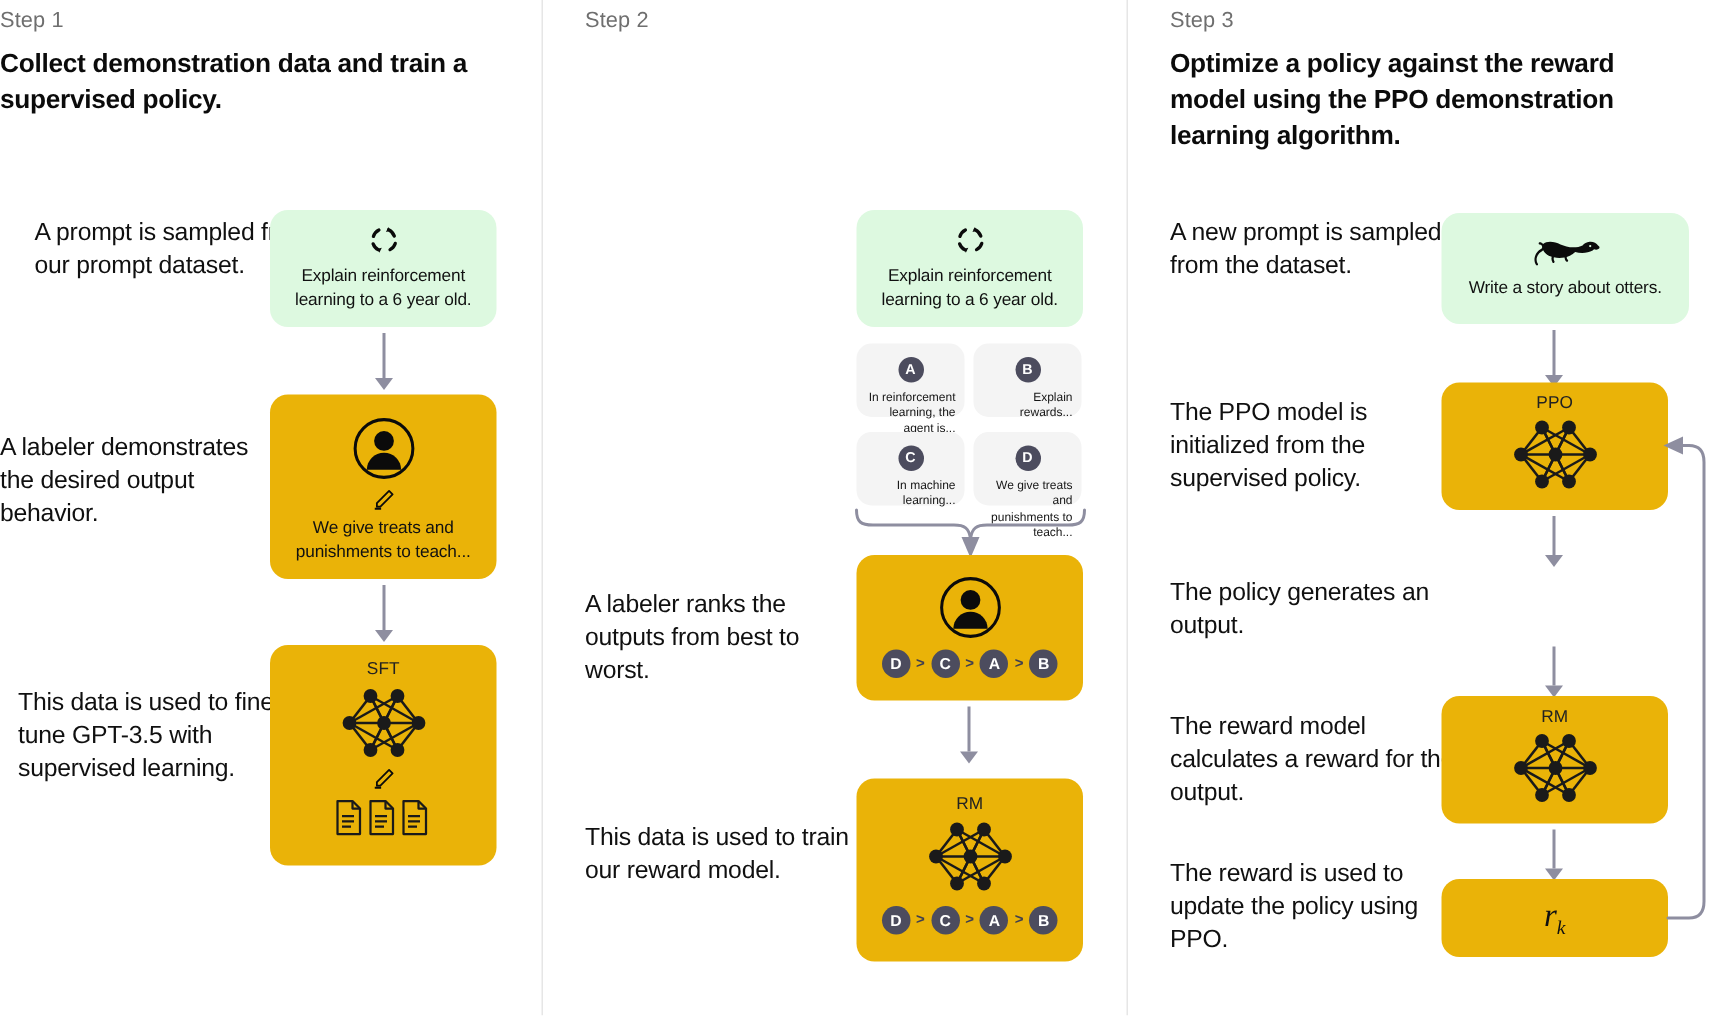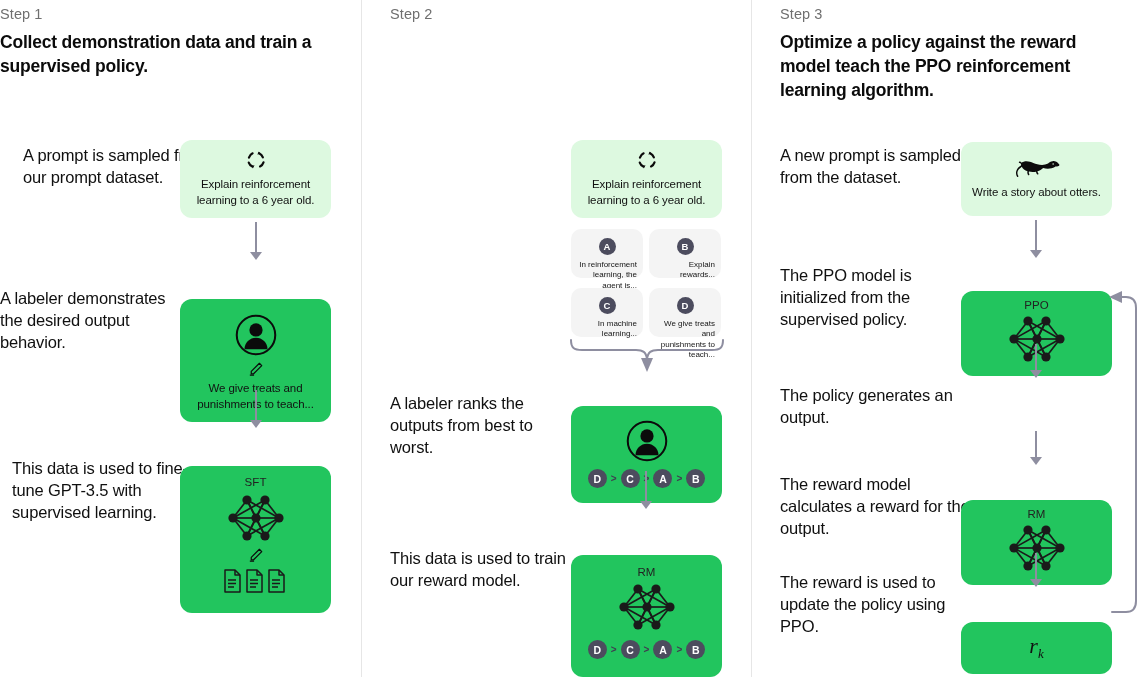--- a/index.html
+++ b/index.html
@@ -36,21 +36,21 @@
     color: #101010; letter-spacing: -.15px; width: 190px;
   }
 
   
   .card {
     position: absolute; border-radius: 12px;
     display: flex; flex-direction: column;
     align-items: center; justify-content: center;
   }
   .card.green { background: #ddf9e0; }
-  .card.grey  { background: #22c55e; margin-top: 36px; }
+  .card.grey  { background: #eab308; }
 
   .card-text {
     font-size: 11.5px; line-height: 1.35; text-align: center;
     color: #111; padding: 0 8px; letter-spacing: -.1px;
   }
   .card-title {
     font-size: 11.5px; color: #222; text-align: center; letter-spacing: .1px;
   }
 
   
@@ -320,29 +320,29 @@
         <span class="gt">&gt;</span>
         <div class="badge">A</div>
         <span class="gt">&gt;</span>
         <div class="badge">B</div>
       </div>
     </div>
   </div>
 
   <div class="col c3">
     <div class="step-label">Step 3</div>
-    <div class="step-title">Optimize a policy against the reward model teach the PPO reinforcement learning algorithm.</div>
+    <div class="step-title">Optimize a policy against the reward model using the PPO demonstration learning algorithm.</div>
 
     <div class="caption" style="left:0px; top:145px;">A new prompt is sampled from the dataset.</div>
     <div class="caption" style="left:0px; top:265px;">The PPO model is initialized from the supervised policy.</div>
     <div class="caption" style="left:0px; top:385px;">The policy generates an output.</div>
     <div class="caption" style="left:0px; top:474px;">The reward model calculates a reward for the output.</div>
     <div class="caption" style="left:0px; top:572px;">The reward is used to update the policy using PPO.</div>
 
-    <div class="card green" style="left:181px; top:142px; width:151px; height:74px;align-items:center;">
+    <div class="card green" style="left:181px; top:142px; width:165px; height:74px;align-items:center;">
       <span style="margin-bottom:4px;">
         <svg width="48" height="24" viewBox="0 0 64 32">
           <path d="M60.5 8.8c-1.4-2.4-4.4-3.6-7.6-3.3-2.6.3-4.7 1.6-6.2 3.3-2.3 1.1-5 1.7-8 1.7-4.6 0-8.2-1.3-11.6-2.6-3-1.2-5.9-2.3-9.2-2.3-2.5 0-4.7.7-6.3 2-.7-.9-1.7-1.5-2.9-1.5-.6 0-1 .5-1 1s.4 1 1 1c1.2 0 2.1 1 2.1 2.1 0 .8-.4 1.5-1.1 1.9-3 1.7-5 4.5-5.6 7.7-.4 2.4.1 4.7 1.3 6.4.3.4.9.5 1.3.3.5-.3.6-.9.3-1.4-1-1.4-1.3-3.2-1-5 .5-2.6 2.2-4.8 4.7-6.2.4-.2.7-.5 1-.8 1.4 2.7 4.1 4.8 7.6 5.9-.5 1.6-.3 3.4.7 4.9.3.5.9.6 1.4.3.5-.3.6-.9.3-1.4-.7-1-.8-2.3-.4-3.4 1.5.3 3.1.5 4.8.5 1.6 0 3.1-.1 4.6-.4.1 1.3.6 2.6 1.5 3.6.4.4 1 .4 1.4.1.4-.4.4-1 .1-1.4-.7-.8-1.1-1.8-1.1-2.8 3-.9 5.6-2.4 7.6-4.4 1.9.6 4 .9 6.2.9 3.5 0 6.7-.8 9.3-2.2.5-.3.9-.6 1.3-1 1.3.4 2.6.4 3.7-.2 1-.5 1.4-1.4.8-2.4z" fill="#0b0b0b"></path>
           <circle cx="53.5" cy="9.4" r="1" fill="#ddf9e0"></circle>
         </svg>
       </span>
       <div class="card-text">Write a story about otters.</div>
     </div>
 
     <div class="arrow" style="left:250px; top:220px; height:38px;">

